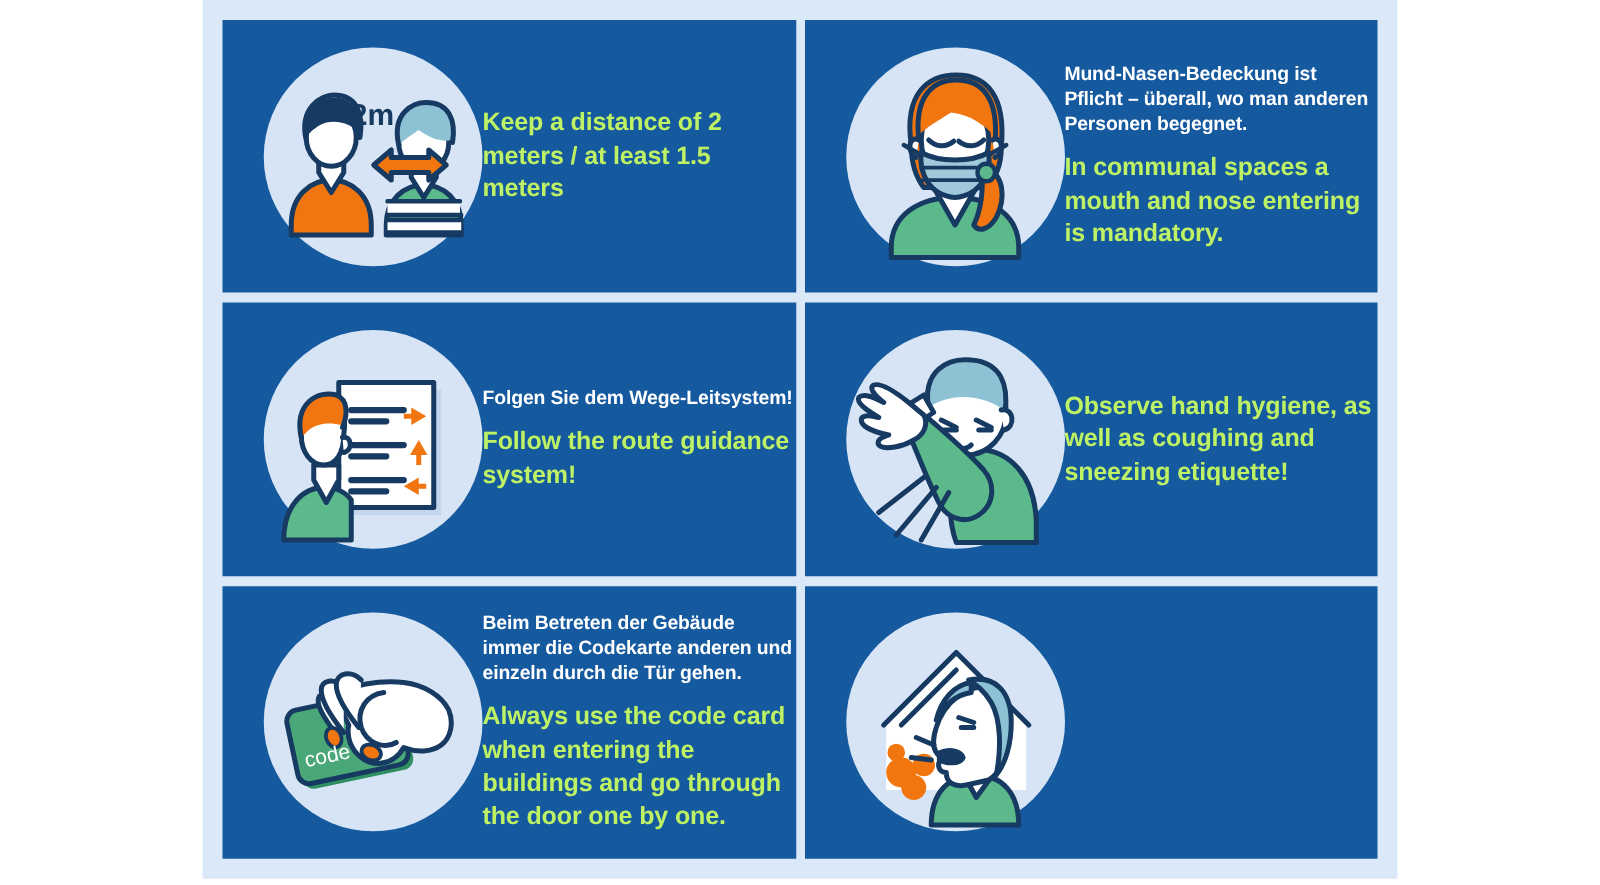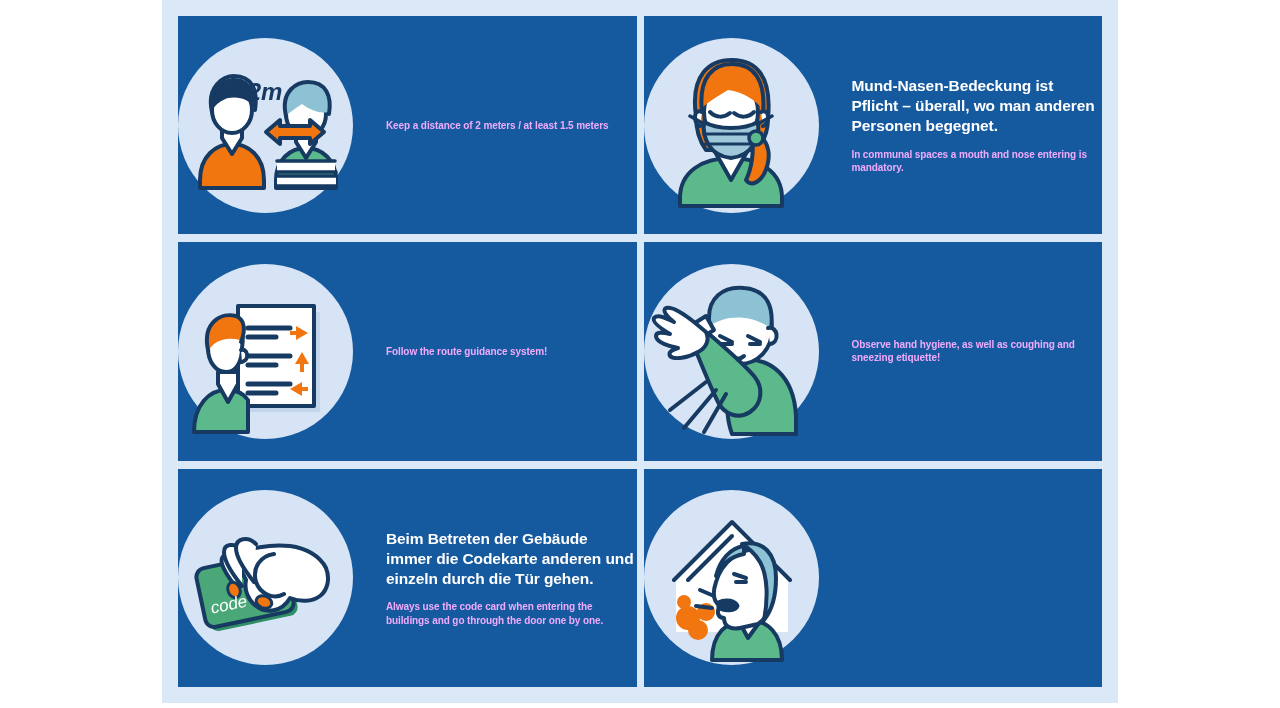--- a/index.html
+++ b/index.html
@@ -25,21 +25,21 @@
   .panel{
     background:#15599f;
     display:flex;
     align-items:center;
     overflow:hidden;
     position:relative;
   }
   .media{
     flex:0 0 208px;
     height:100%;
-    display:flex;align-items:center;justify-content:flex-start;font-style:italic;
+    display:flex;align-items:center;justify-content:flex-end;
   }
   .circle{
     width:175px;height:175px;border-radius:50%;
     background:#d6e4f5;
     display:flex;align-items:center;justify-content:center;
     position:relative;
   }
   .circle svg{display:block;width:175px;height:175px;}
   .copy{
     flex:1 1 auto;
@@ -47,22 +47,22 @@
   }
   .title{
     color:#ffffff;
     font-size:15.5px;
     font-weight:bold;
     line-height:1.30;
     margin:0 0 11px 0;
     letter-spacing:-0.1px;
   }
   .sub{
-    color:#f0abfc;
-    font-size:10px;
+    color:#bef264;
+    font-size:20px;
     font-weight:bold;
     line-height:1.33;
     margin:0;
     letter-spacing:-0.1px;
   }
 </style>
 </head>
 <body>
 
 <div class="stage">
@@ -166,20 +166,21 @@
               <g fill="#f2760f">
                 <path d="M124 88 L131 100 L126 100 L126 108 L122 108 L122 100 L117 100 Z"></path>
               </g>
               <g fill="#f2760f">
                 <path d="M112 125 L124 118 L124 123 L130 123 L130 127 L124 127 L124 132 Z"></path>
               </g>
             </svg>
           </div>
         </div>
         <div class="copy">
+          <p class="title">Folgen Sie dem Wege-Leitsystem!</p>
           <p class="sub">Follow the route guidance system!</p>
         </div>
       </div>
 
       <div class="panel">
         <div class="media">
           <div class="circle">
             <svg viewBox="0 0 175 175">
               <g stroke="#163a61" stroke-width="4" stroke-linejoin="round" stroke-linecap="round">
 

